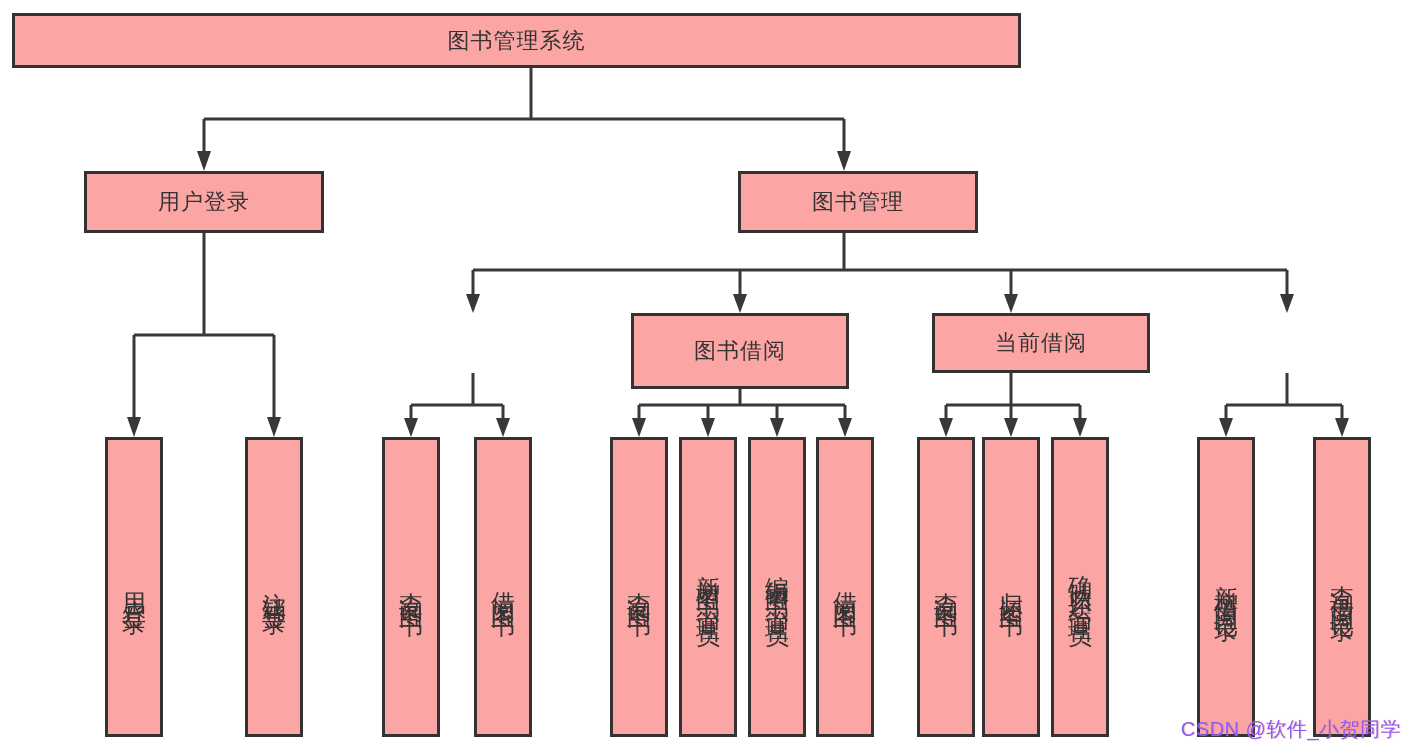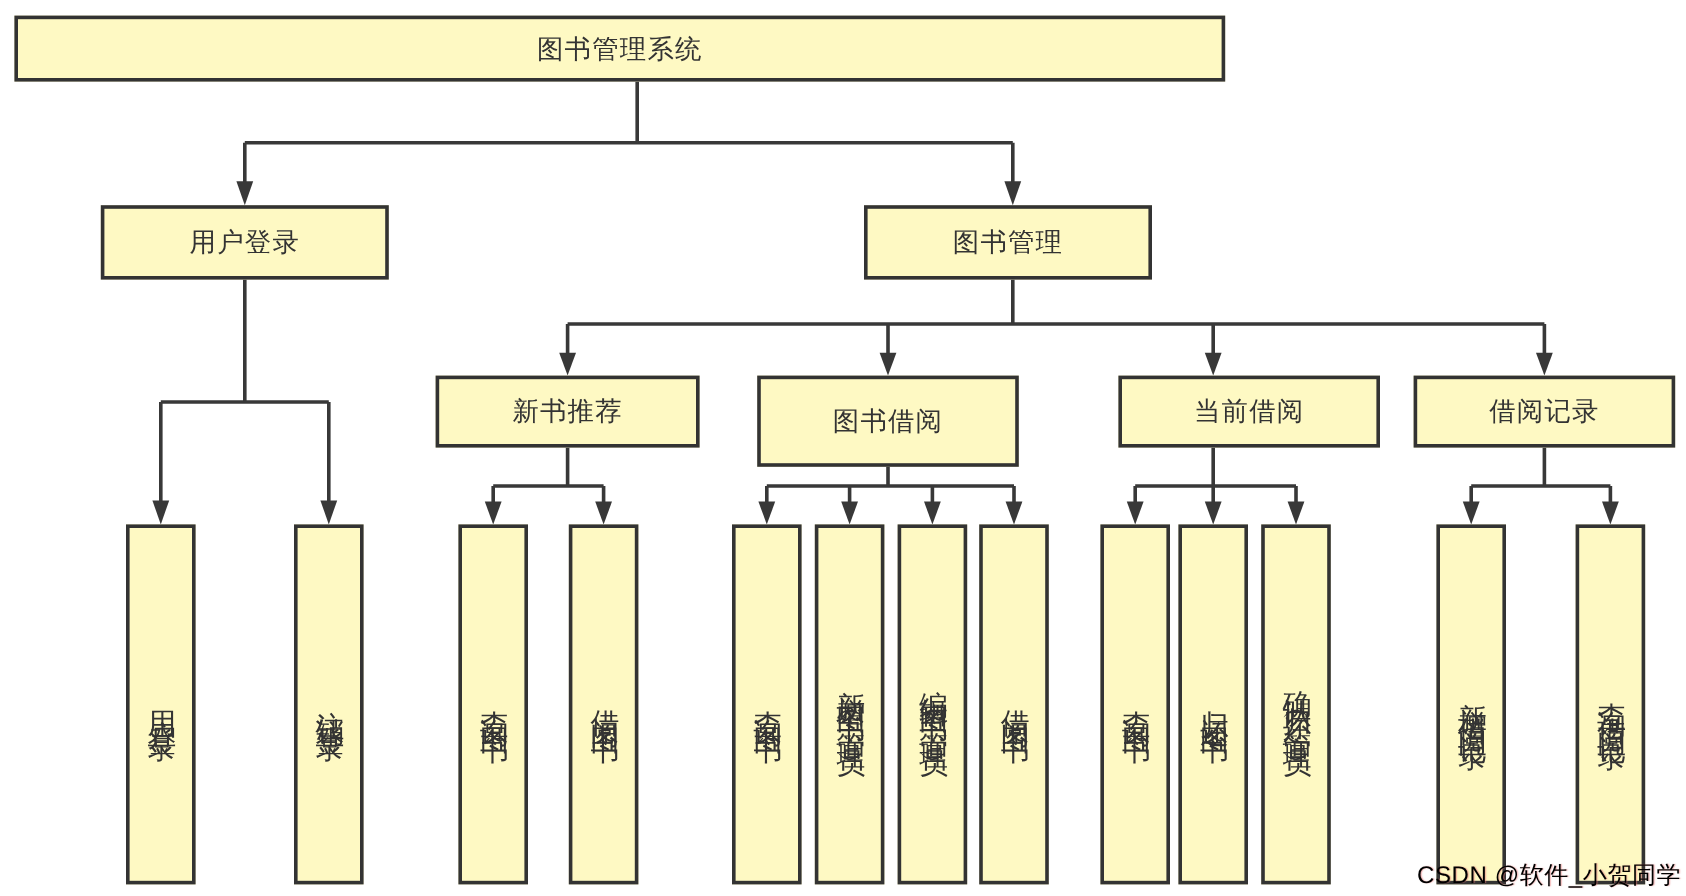--- a/index.html
+++ b/index.html
@@ -16,21 +16,21 @@
   }
   #connectors {
     position: absolute;
     left: 0; top: 0;
     width: 1405px;
     height: 747px;
   }
   .node {
     position: absolute;
     box-sizing: border-box;
-    background: #fef9c3;
+    background: #fca5a5;
     border: 3px solid #333333;
     display: flex;
     align-items: center;
     justify-content: center;
     color: #333333;
     font-size: 22px;
     letter-spacing: 1px;
     z-index: 2;
   }
   .leaf {
@@ -41,21 +41,21 @@
     writing-mode: vertical-rl;
     text-orientation: mixed;
     letter-spacing: 7px;
     line-height: 1;
     color: #333333;
   }
   
   #n-root   { left: 12px;   top: 13px;  width: 1009px; height: 55px; }
   
   #n-ulogin { left: 84px;   top: 171px; width: 240px;  height: 62px; }
-  #n-bmgmt  { left: 720px;  top: 171px; width: 240px;  height: 62px; }
+  #n-bmgmt  { left: 738px;  top: 171px; width: 240px;  height: 62px; }
   
   #n-newbook { left: 363px;  top: 313px; width: 220px; height: 60px; }
   #n-borrow  { left: 631px;  top: 313px; width: 218px; height: 76px; }
   #n-current { left: 932px;  top: 313px; width: 218px; height: 60px; }
   #n-record  { left: 1178px; top: 313px; width: 218px; height: 60px; }
   
   .leaf { top: 437px; width: 58px; height: 300px; }
   #l-ulogin  { left: 105px; }
   #l-logout  { left: 245px; }
   #l-nb-query  { left: 382px; }
@@ -67,21 +67,21 @@
   #l-cb-query   { left: 917px; }
   #l-cb-return  { left: 982px; }
   #l-cb-confirm { left: 1051px; }
   #l-br-add   { left: 1197px; }
   #l-br-query { left: 1313px; }
   #watermark {
     position: absolute;
     right: 4px;
     bottom: 4px;
     font-size: 20px;
-    color: #000000;
+    color: #8b5cf6;
     text-shadow: 1px 0 1px rgba(232,120,120,0.55);
     z-index: 3;
     letter-spacing: 0.5px;
   }
 </style>
 </head>
 <body>
 
 <div id="canvas">
 
@@ -122,31 +122,25 @@
     <span>图书管理系统</span>
   </div>
 
   <div class="node" id="n-ulogin">
     <span>用户登录</span>
   </div>
   <div class="node" id="n-bmgmt">
     <span>图书管理</span>
   </div>
 
-  <div class="node" id="n-newbook">
-    <span>新书推荐</span>
-  </div>
   <div class="node" id="n-borrow">
     <span>图书借阅</span>
   </div>
   <div class="node" id="n-current">
     <span>当前借阅</span>
-  </div>
-  <div class="node" id="n-record">
-    <span>借阅记录</span>
   </div>
 
   <div class="node leaf" id="l-ulogin">
     <span class="vtext">用户登录</span>
   </div>
   <div class="node leaf" id="l-logout">
     <span class="vtext">注销登录</span>
   </div>
 
   <div class="node leaf" id="l-nb-query">

